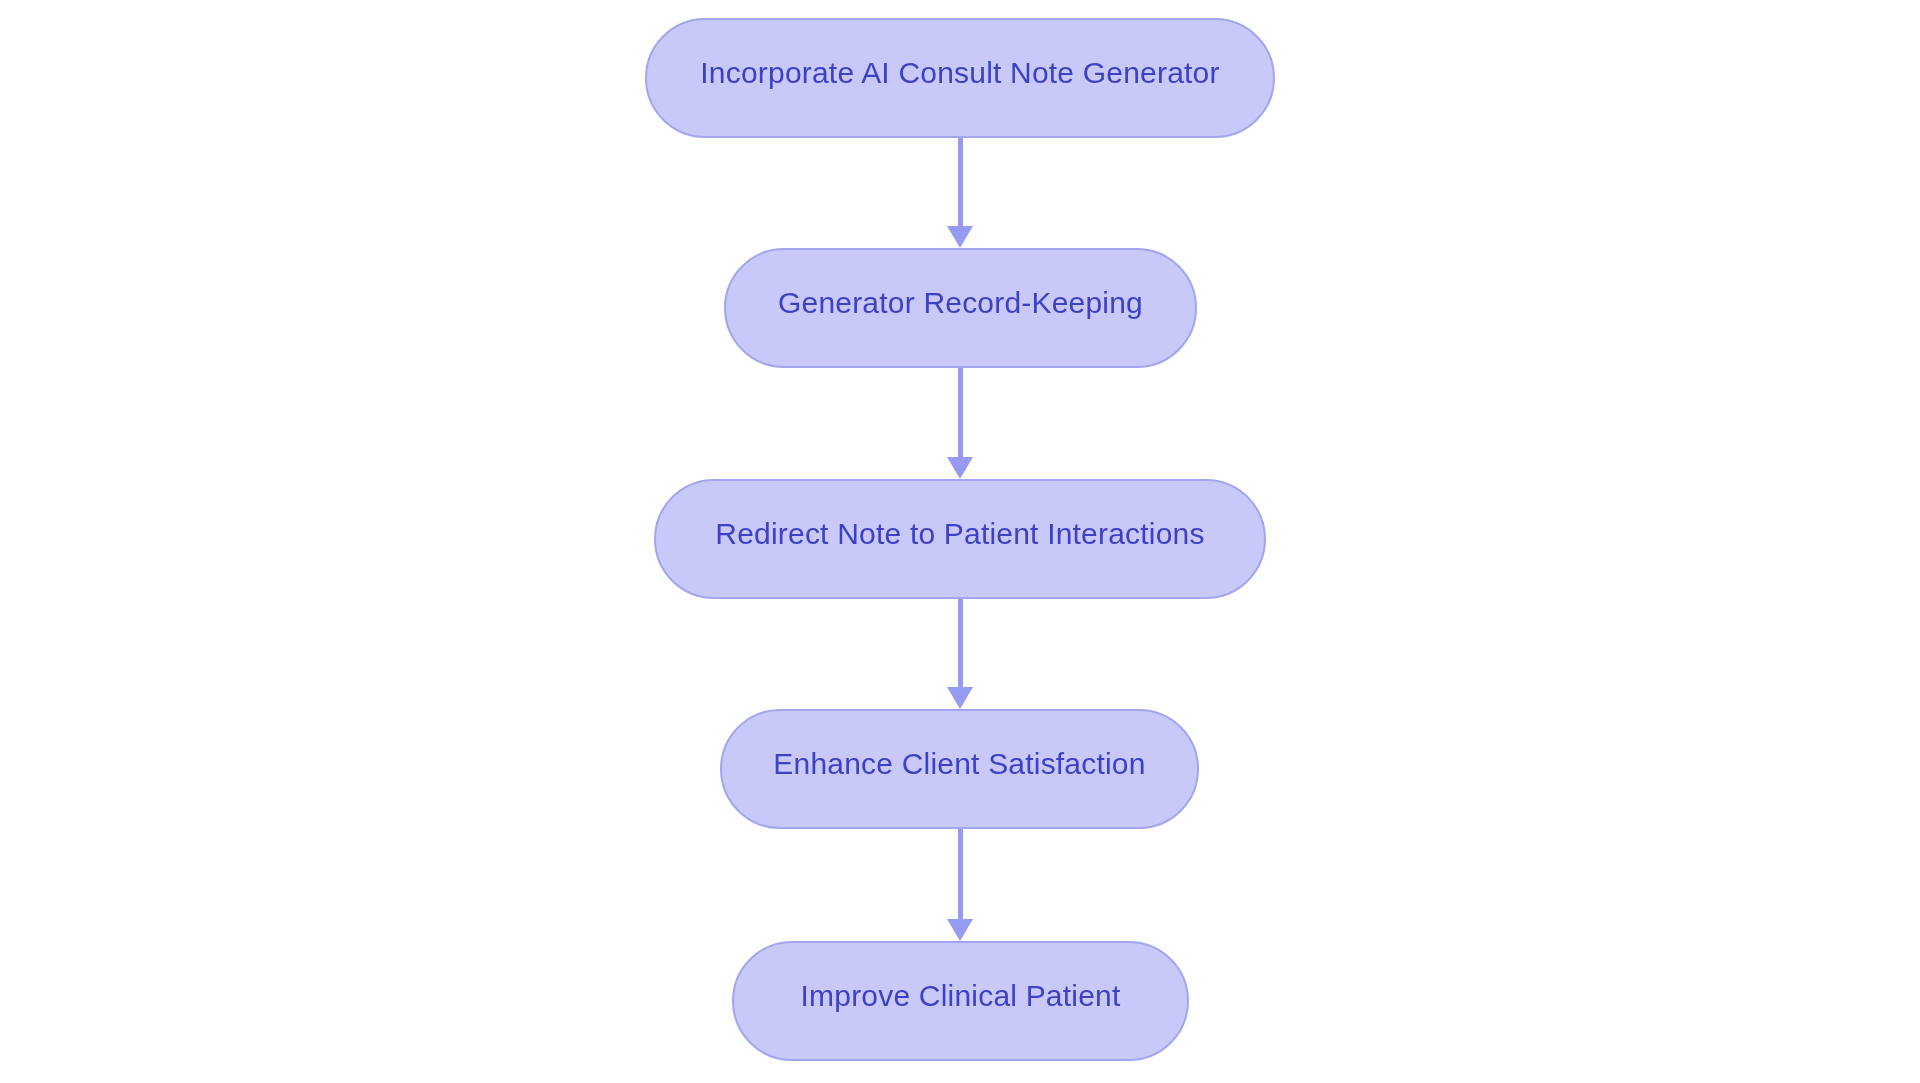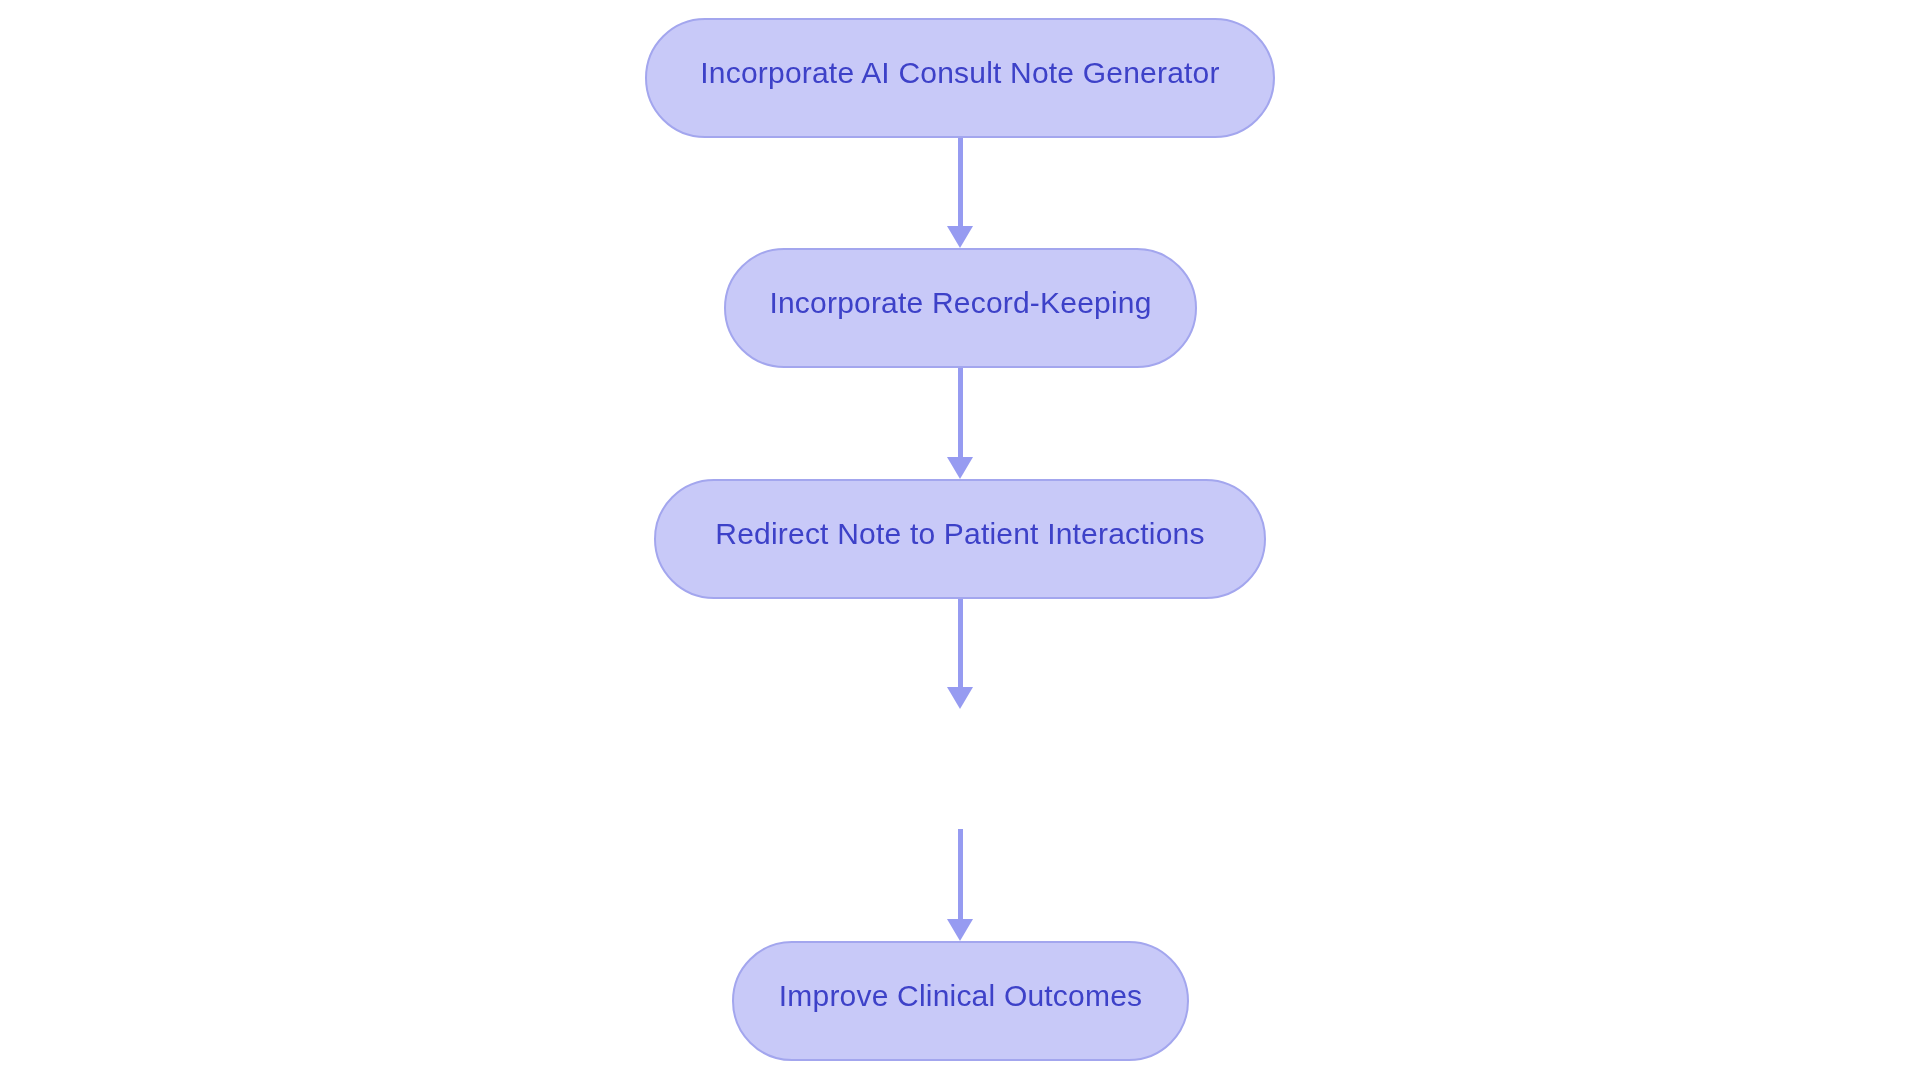--- a/index.html
+++ b/index.html
@@ -80,40 +80,43 @@
   <div class="node node-1">
     <span class="node-label">Incorporate AI Consult Note Generator</span>
   </div>
 
   <div class="arrow arrow-1">
     <div class="arrow-line"></div>
     <div class="arrow-head"></div>
   </div>
 
   <div class="node node-2">
-    <span class="node-label">Incorporate Record-Keeping</span>
+    <span class="node-label">Generator Record-Keeping</span>
   </div>
 
   <div class="arrow arrow-2">
     <div class="arrow-line"></div>
     <div class="arrow-head"></div>
   </div>
 
   <div class="node node-3">
     <span class="node-label">Redirect Note to Patient Interactions</span>
   </div>
 
   <div class="arrow arrow-3">
     <div class="arrow-line"></div>
     <div class="arrow-head"></div>
   </div>
 
+  <div class="node node-4">
+    <span class="node-label">Enhance Client Satisfaction</span>
+  </div>
 
   <div class="arrow arrow-4">
     <div class="arrow-line"></div>
     <div class="arrow-head"></div>
   </div>
 
   <div class="node node-5">
-    <span class="node-label">Improve Clinical Outcomes</span>
+    <span class="node-label">Improve Clinical Patient</span>
   </div>
 
 </div>
 
 </body></html>

